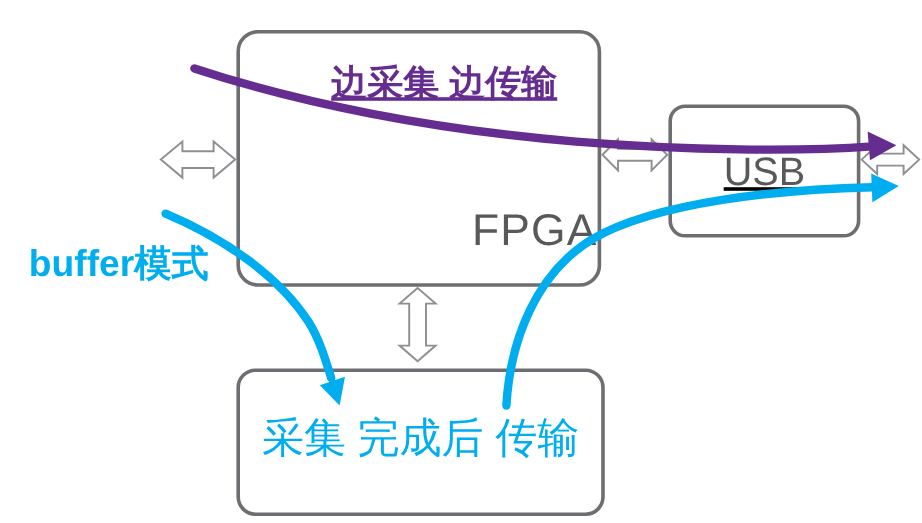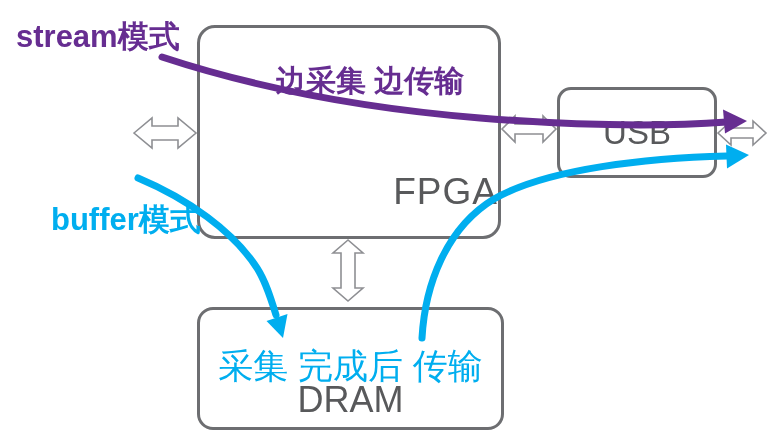--- a/index.html
+++ b/index.html
@@ -18,35 +18,35 @@
     background:#fff;
     overflow:hidden;
   }
   .box{
     position:absolute;
     background:#fff;
     border:3px solid var(--box-border);
     z-index:1;
   }
   .fpga-box{left:197px;top:25px;width:304px;height:214px;border-radius:18px;}
-  .usb-box{left:557px;top:87px;width:160px;height:91px;border-radius:14px;}
+  .usb-box{left:557px;top:87px;width:160px;height:111px;border-radius:14px;text-decoration:underline;}
   .dram-box{left:197px;top:307px;width:307px;height:123px;border-radius:16px;}
   .mode-label{
     position:absolute;
     font-weight:bold;
     font-size:31px;
     white-space:nowrap;
     z-index:2;
   }
   .stream-label{left:16px;top:16px;color:var(--stream);}
-  .buffer-label{left:24px;top:199px;color:var(--buffer);margin-left:27px;}
+  .buffer-label{left:24px;top:199px;color:var(--buffer);}
   .stream-annotation{
-    position:absolute;left:76px;top:38px;
+    position:absolute;left:76px;top:27px;
     font-size:30px;font-weight:bold;color:var(--stream);
-    white-space:nowrap;line-height:1;
+    white-space:nowrap;line-height:1;text-decoration:underline;
   }
   .fpga-label{
     position:absolute;left:0;right:0;top:145px;
     text-align:right;
     font-size:37px;line-height:1;
     color:var(--box-text);
     letter-spacing:1px;
   }
   .usb-box{
     display:flex;flex-direction:column;
@@ -84,36 +84,34 @@
   .stream-stroke{stroke:var(--stream);stroke-width:7;fill:none;stroke-linecap:round;}
   .stream-fill{fill:var(--stream);}
   .buffer-stroke{stroke:var(--buffer);stroke-width:7;fill:none;stroke-linecap:round;}
   .buffer-fill{fill:var(--buffer);}
 </style>
 </head>
 <body>
 
 <div class="canvas">
 
-  <div class="mode-label stream-label">stream模式</div>
 
   <div class="mode-label buffer-label">buffer模式</div>
 
   <div class="box fpga-box">
     <div class="stream-annotation">边采集 边传输</div>
     <div class="fpga-label">FPGA</div>
   </div>
 
   <div class="box usb-box">
     <div class="usb-line">USB</div>
   </div>
 
   <div class="box dram-box">
     <div class="dram-annotation">采集 完成后 传输</div>
-    <div class="dram-label">DRAM</div>
   </div>
 
   <svg class="overlay" viewBox="0 0 768 436">
 
     <polygon class="connector" points="134,133 152,118 152,126 178,126 178,118 196,133 178,148 178,140 152,140 152,148"></polygon>
     <polygon class="connector" points="502,129 515,116 515,124 543,124 543,116 556,129 543,142 543,134 515,134 515,142"></polygon>
     <polygon class="connector" points="718,133 731,121 731,128 753,128 753,121 766,133 753,145 753,138 731,138 731,145"></polygon>
     <polygon class="connector" points="348,240 333,253 341,253 341,288 333,288 348,301 363,288 355,288 355,253 363,253"></polygon>
 
     <path class="stream-stroke" d="M162,57 C250,86 360,108 480,118 C575,125.5 665,126.5 727,122"></path>

